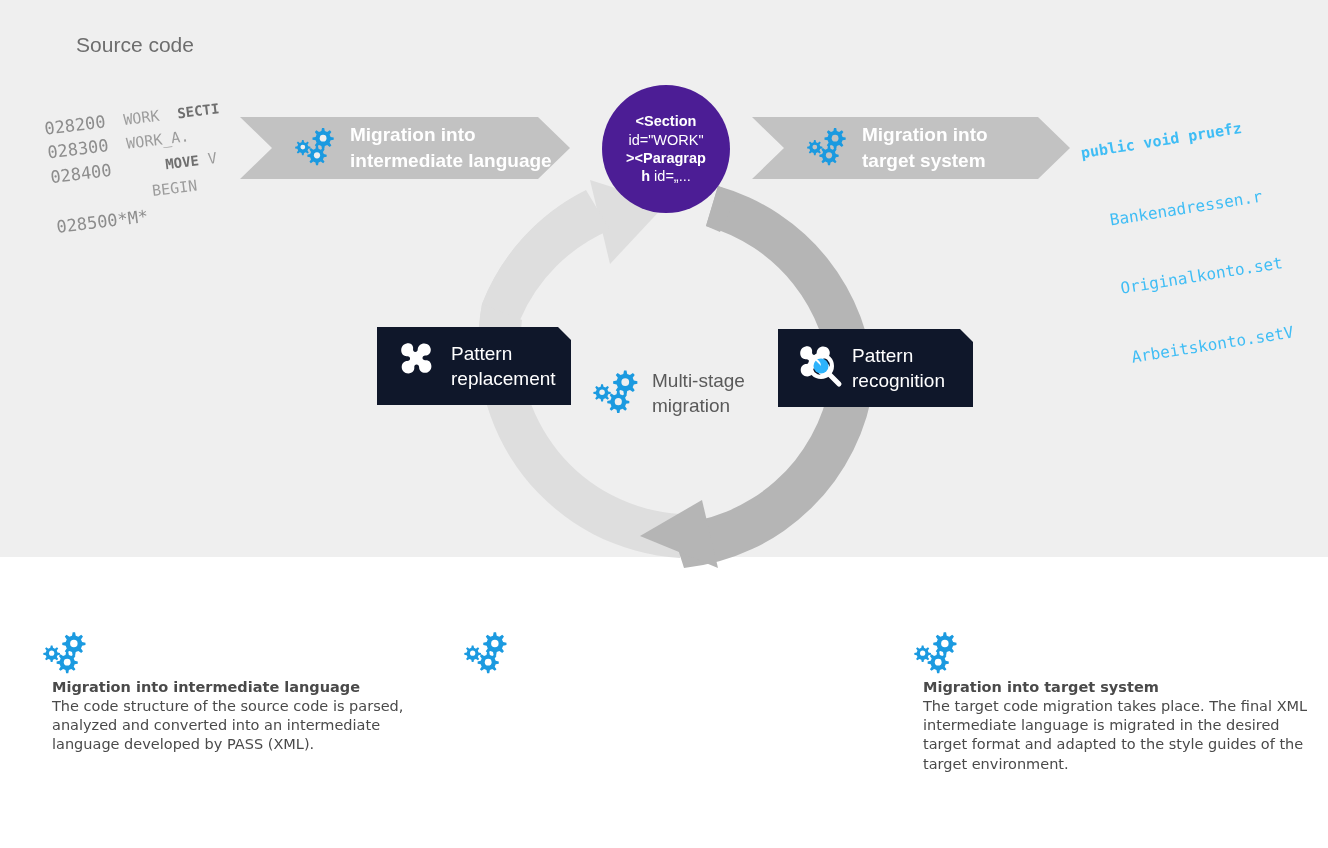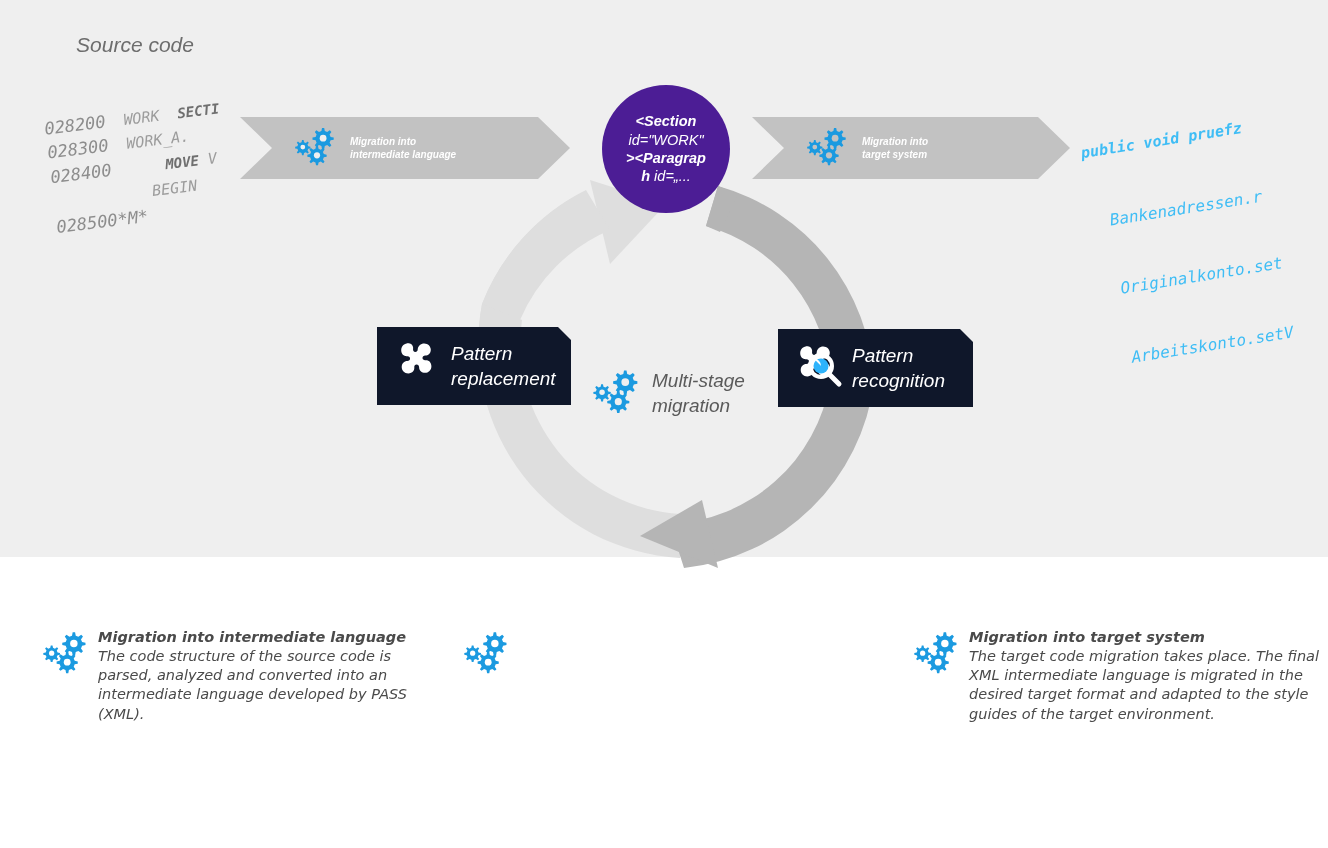--- a/index.html
+++ b/index.html
@@ -3,21 +3,21 @@
 <meta charset="utf-8">
 <style>
   html,body{margin:0;padding:0;}
   body{
     width:1328px;height:848px;
     background:#ffffff;
     font-family:"Liberation Sans", sans-serif;
     overflow:hidden;
     position:relative;
   }
-  #stage{position:absolute;left:0;top:0;width:1304px;height:848px;font-style:italic;}
+  #stage{position:absolute;left:0;top:0;width:1304px;height:848px;}
 
   
   .panel{
     position:absolute;left:0;top:0;width:1328px;height:557px;
     background:#efefef;
   }
 
   
   .heading{
     position:absolute;text-align:center;line-height:1.12;
@@ -54,21 +54,21 @@
   .chevron{
     position:absolute;height:62px;background:#c2c2c2;
     -webkit-clip-path:polygon(0 0,calc(100% - 32px) 0,100% 50%,calc(100% - 32px) 100%,0 100%,32px 50%);
     clip-path:polygon(0 0,calc(100% - 32px) 0,100% 50%,calc(100% - 32px) 100%,0 100%,32px 50%);
     display:flex;align-items:center;
   }
   #chevron-left{left:240px;top:117px;width:330px;}
   #chevron-right{left:752px;top:117px;width:318px;}
   .chevron .gears{margin-left:54px;flex:0 0 auto;}
   .chevron .ctext{
-    margin-left:14px;color:#ffffff;font-weight:bold;font-size:10px;
+    margin-left:14px;color:#ffffff;font-weight:bold;font-size:19px;
     line-height:1.35;
   }
 
   
   #xml-circle{
     position:absolute;left:602px;top:85px;width:128px;height:128px;
     border-radius:50%;background:#4c1d95;
     display:flex;align-items:center;justify-content:center;
     text-align:center;color:#ffffff;font-size:14.5px;line-height:1.26;
     padding:0 6px;box-sizing:border-box;z-index:6;
@@ -96,21 +96,21 @@
   #multistage{
     position:absolute;left:592px;top:348px;width:190px;height:70px;
     display:flex;align-items:flex-end;z-index:5;
   }
   #multistage .mtext{
     margin-left:12px;color:#5a5a5a;font-size:19px;line-height:1.32;
   }
 
   
   .legend{
-    position:absolute;display:flex;align-items:flex-start;
+    position:absolute;display:flex;align-items:flex-start;flex-direction:column;
   }
   #legend-1{left:42px;top:628px;width:400px;}
   #legend-2{left:463px;top:628px;width:430px;}
   #legend-3{left:913px;top:628px;width:410px;}
   .legend .licon{flex:0 0 auto;margin-top:2px;}
   .legend .ltext{margin-left:10px;}
   .legend .ltitle{
     font-family:"DejaVu Sans", sans-serif;
     font-weight:bold;font-size:14.5px;color:#4a4a4a;line-height:1.28;
   }

